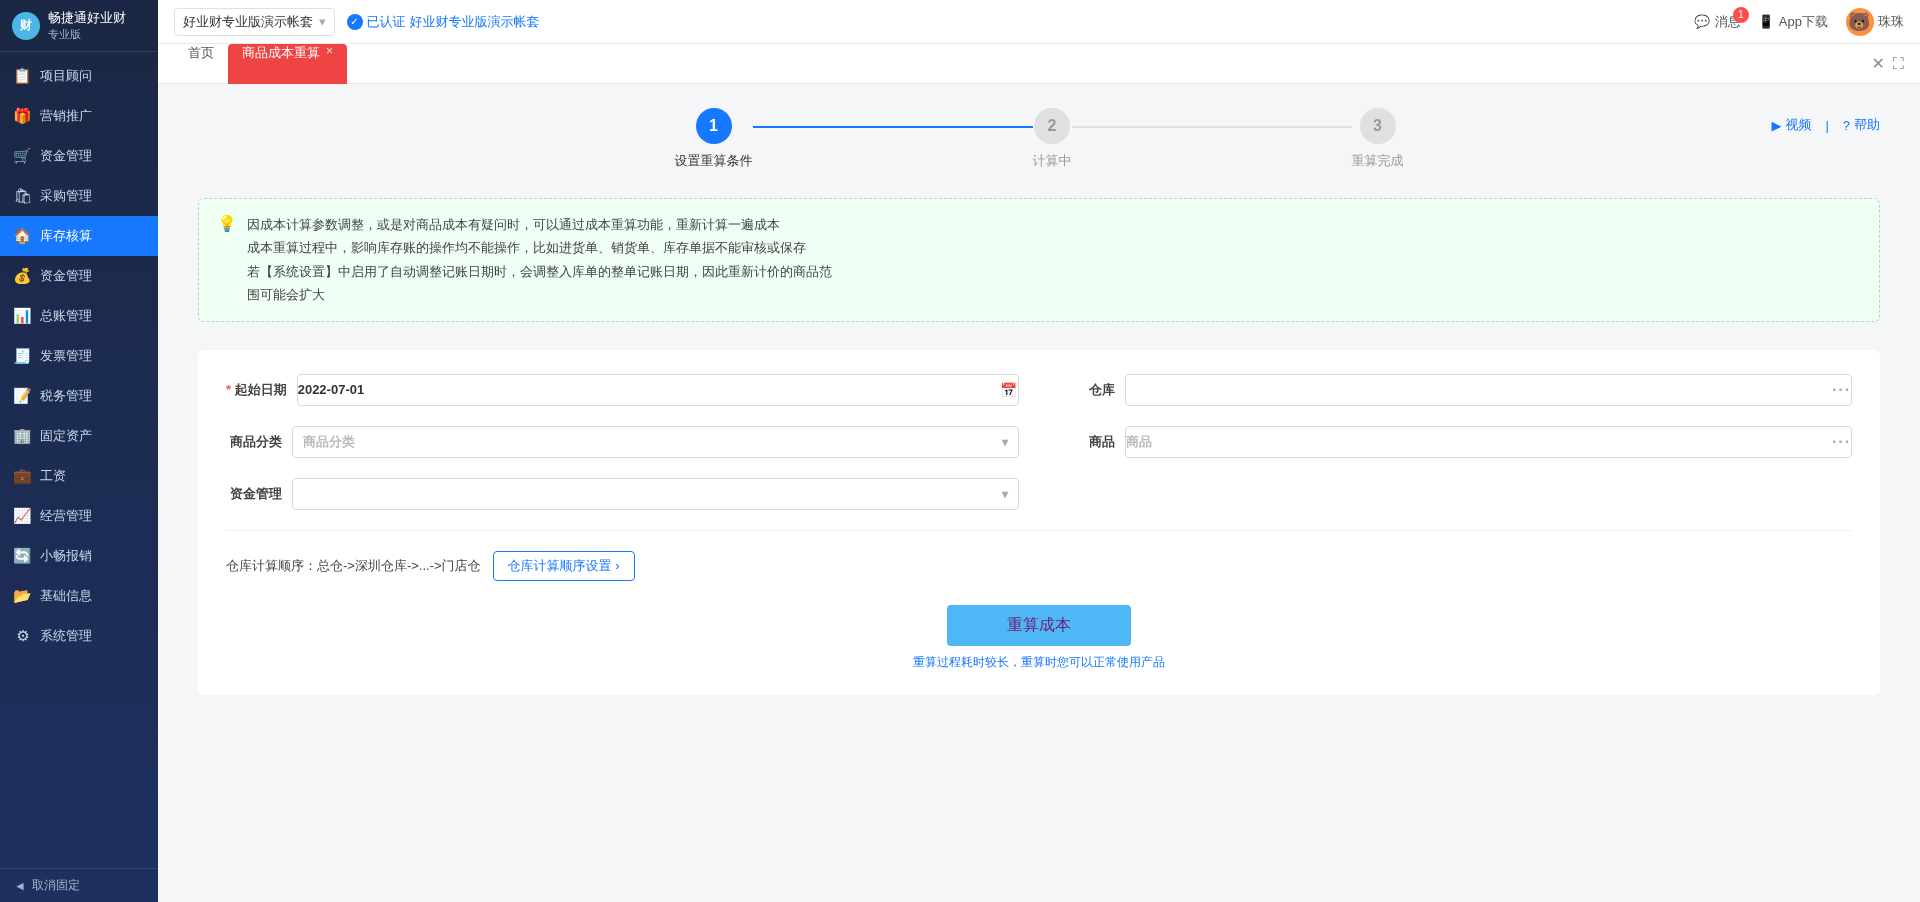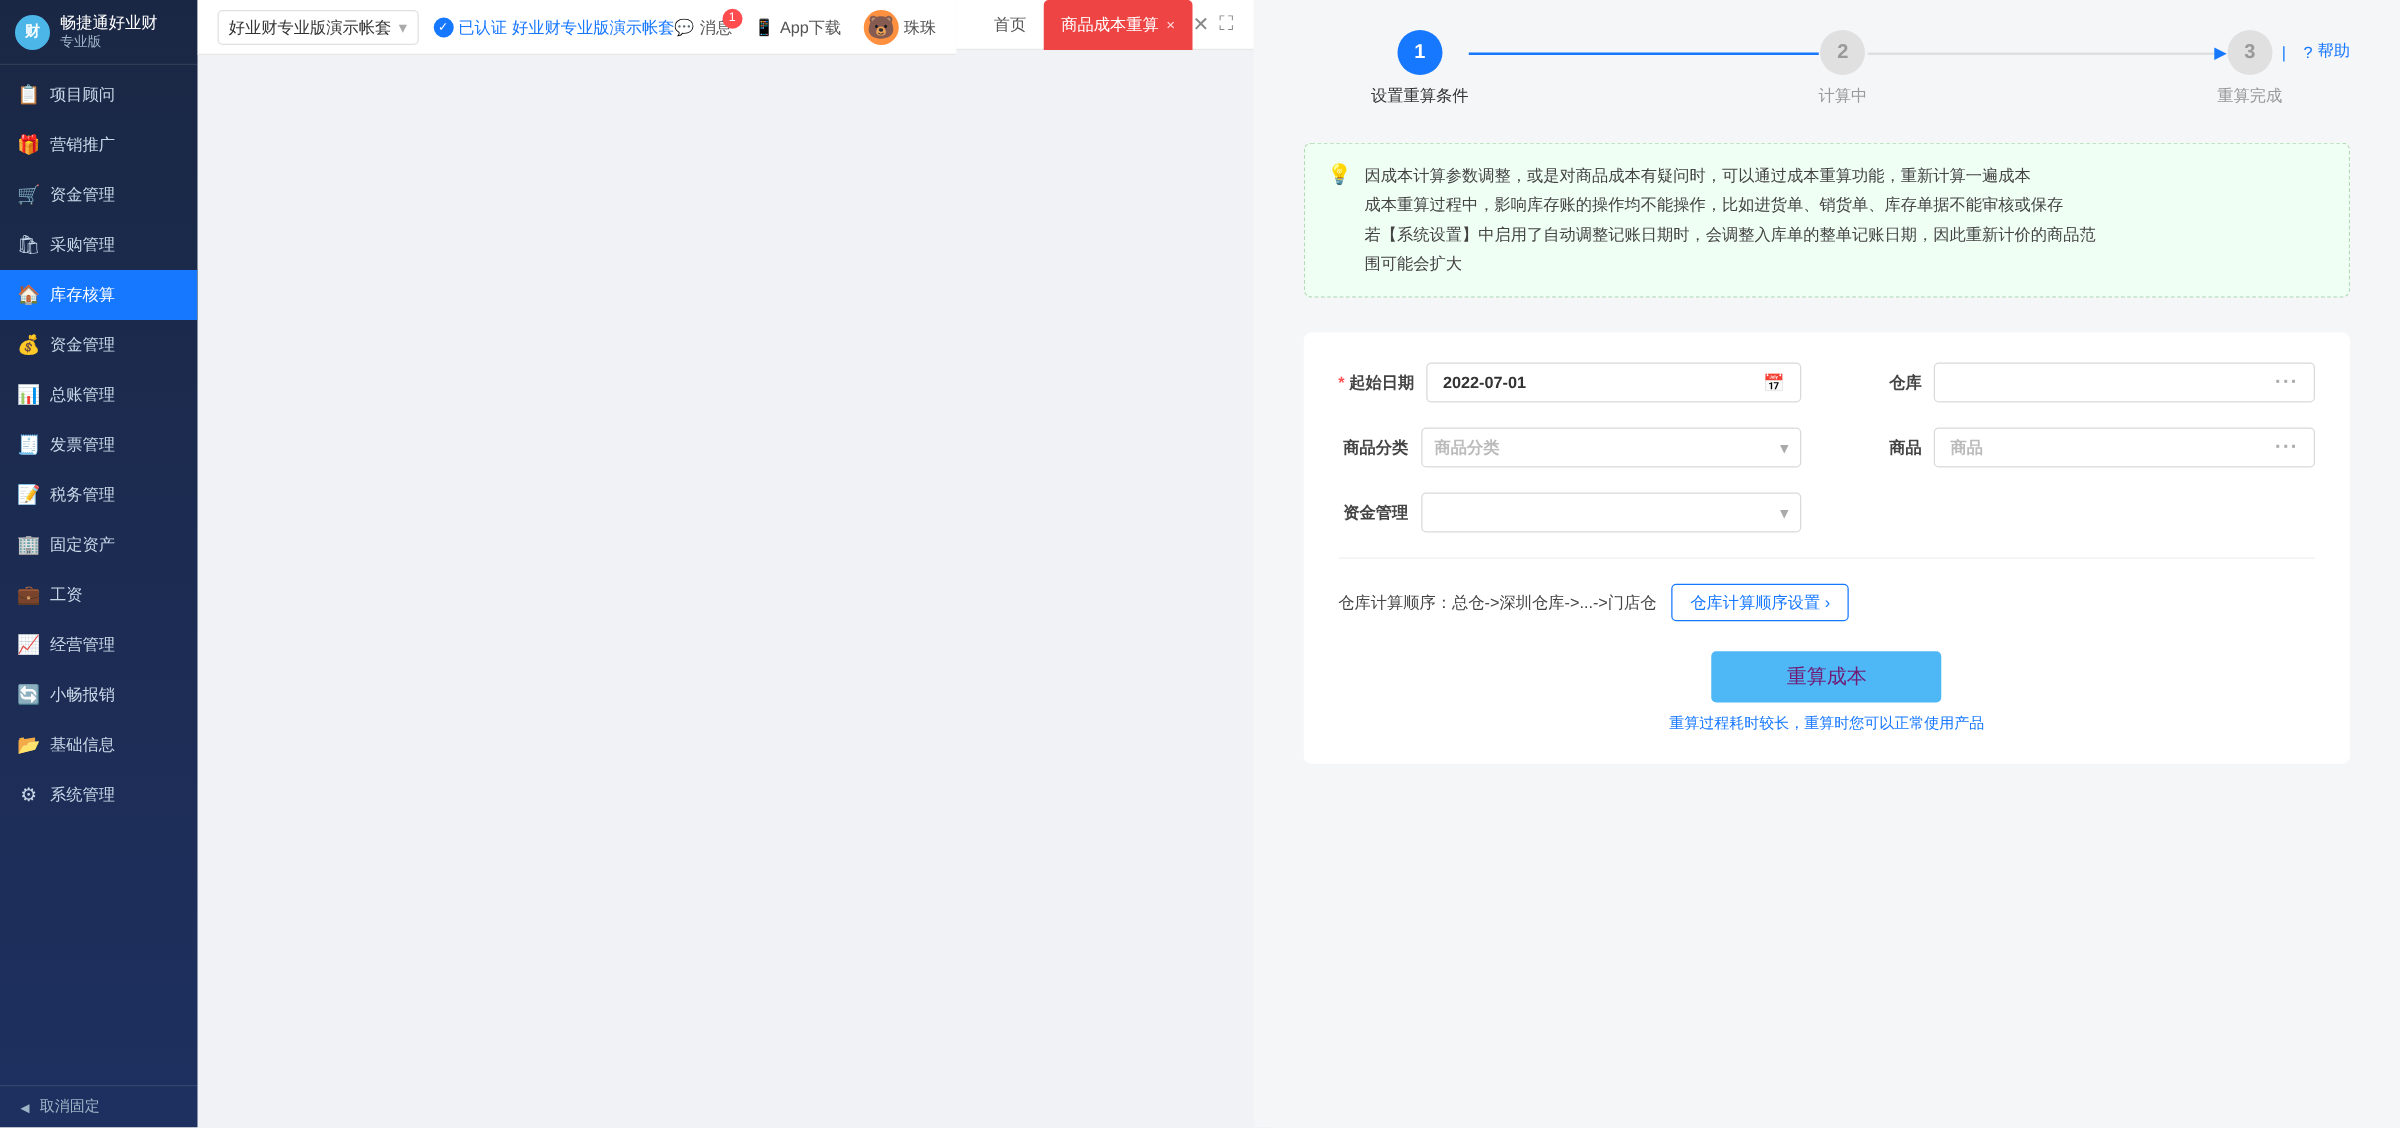--- a/index.html
+++ b/index.html
@@ -82,21 +82,21 @@
       align-items: center;
       cursor: pointer;
       border-top: 1px solid rgba(255,255,255,0.1);
     }
     .sidebar-bottom-icon { margin-right: 6px; }
 
     
     .main {
       flex: 1;
       display: flex;
-      flex-direction: row;
+      flex-direction: column;
       overflow: hidden;
     }
 
     
     .topbar {
       background: white;
       display: flex;
       align-items: center;
       padding: 0 16px;
       height: 44px;
@@ -179,21 +179,20 @@
       background: white;
       display: flex;
       align-items: center;
       padding: 0 16px;
       border-bottom: 1px solid #e8e8e8;
       height: 40px;
       flex-shrink: 0;
     }
     .tab-item {
       display: flex;
-      align-items: center;
       padding: 0 14px;
       height: 40px;
       cursor: pointer;
       font-size: 13px;
       color: #555;
       gap: 6px;
     }
     .tab-item.active {
       background: #ef4444;
       color: white;
@@ -340,21 +339,21 @@
     }
     .form-label.required::before {
       content: '* ';
       color: #ff4d4f;
     }
     .form-input {
       flex: 1;
       height: 32px;
       border: 1px solid #d9d9d9;
       border-radius: 4px;
-      padding: 0 12px;
+      padding: 0 0;
       font-size: 13px;
       display: flex;
       align-items: center;
       justify-content: space-between;
       background: white;
       cursor: pointer;
       color: #333;
     }
     .form-input-icon { color: #aaa; font-size: 14px; }
     .form-select {

